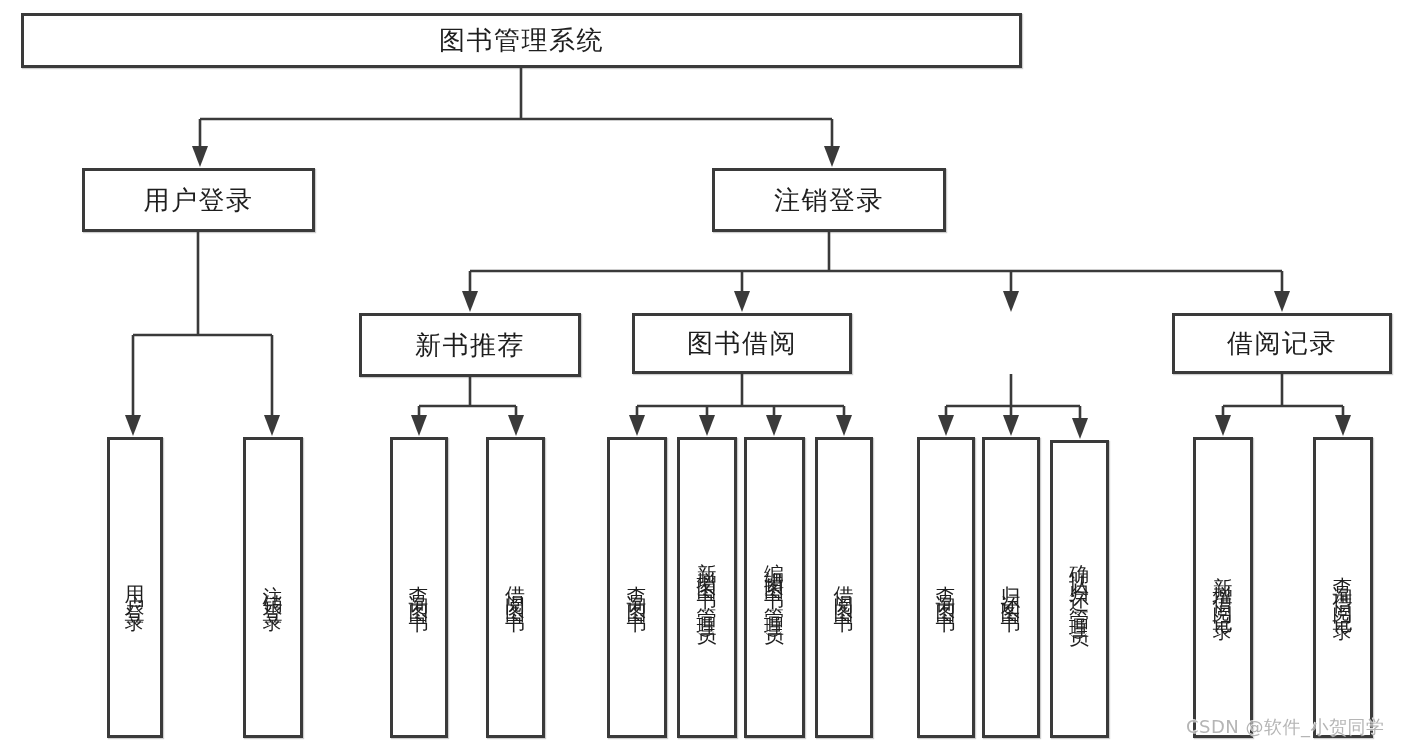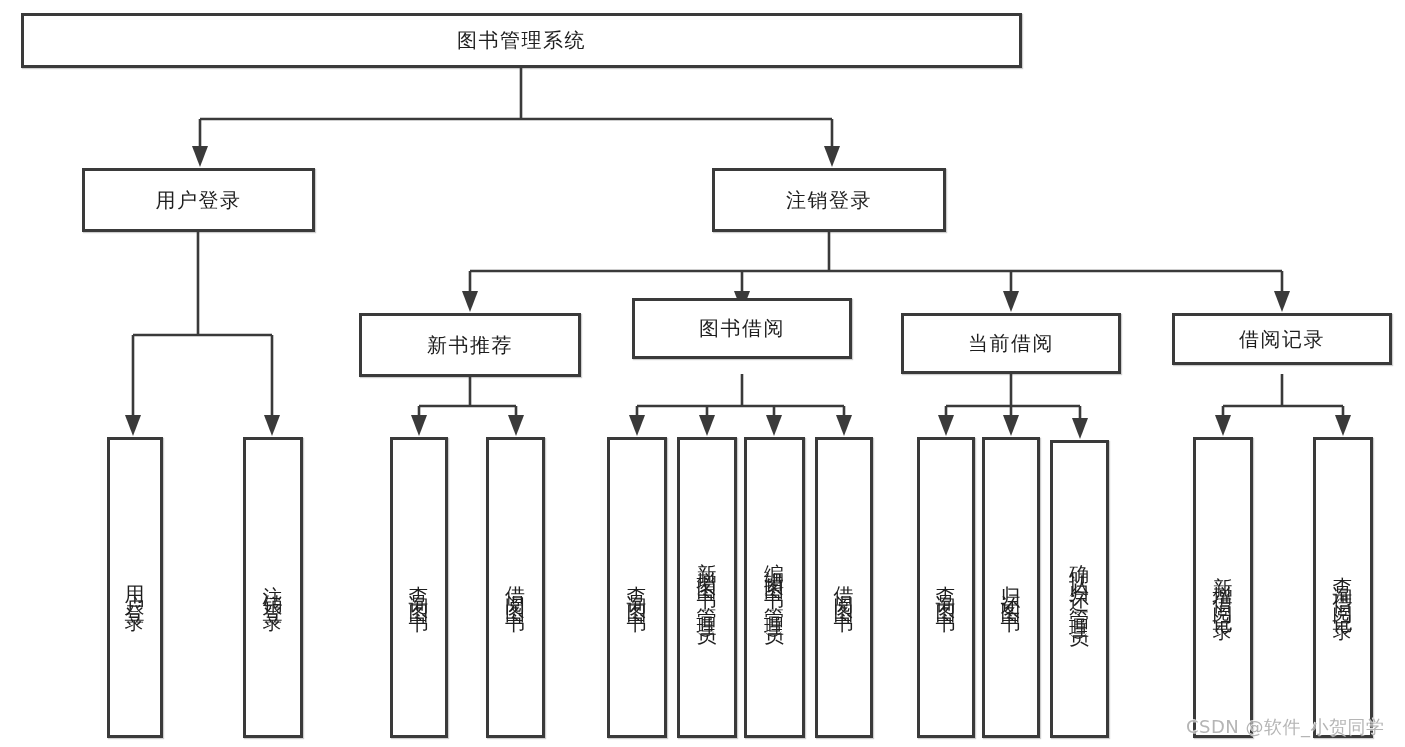--- a/index.html
+++ b/index.html
@@ -20,21 +20,21 @@
   #connectors path{stroke:currentColor;stroke-width:2.6;fill:none;}
   #connectors polygon{fill:currentColor;stroke:none;}
   .node{
     position:absolute;box-sizing:border-box;
     border:3px solid var(--line);
     background:var(--background);
     display:flex;align-items:center;justify-content:center;
     color:var(--text);
     box-shadow:1px 1px 1px rgba(60,60,60,.25);
   }
-  .node.h .lbl{font-size:20px;letter-spacing:1.5px;white-space:nowrap;}
+  .node.h .lbl{font-size:26px;letter-spacing:1.5px;white-space:nowrap;}
   .node.v .lbl{
     writing-mode:vertical-rl;
     text-orientation:mixed;
     font-size:20px;
     letter-spacing:9px;
     line-height:1;
     white-space:nowrap;
   }
   #watermark{
     position:absolute;left:1186px;top:715px;
@@ -99,27 +99,24 @@
   <div class="node h" style="left:82px;top:168px;width:233px;height:64px">
     <span class="lbl">用户登录</span>
   </div>
   <div class="node h" style="left:712px;top:168px;width:234px;height:64px">
     <span class="lbl">注销登录</span>
   </div>
 
   <div class="node h" style="left:359px;top:313px;width:222px;height:64px">
     <span class="lbl">新书推荐</span>
   </div>
-  <div class="node h" style="left:632px;top:298px;width:220px;height:61px">
+  <div class="node h" style="left:632px;top:313px;width:220px;height:61px">
     <span class="lbl">图书借阅</span>
   </div>
-  <div class="node h" style="left:901px;top:313px;width:220px;height:61px">
-    <span class="lbl">当前借阅</span>
-  </div>
-  <div class="node h" style="left:1172px;top:313px;width:220px;height:52px">
+  <div class="node h" style="left:1172px;top:313px;width:220px;height:61px">
     <span class="lbl">借阅记录</span>
   </div>
 
   <div class="node v" style="left:107px;top:437px;width:56px;height:301px">
     <span class="lbl">用户登录</span>
   </div>
   <div class="node v" style="left:243px;top:437px;width:60px;height:301px">
     <span class="lbl">注销登录</span>
   </div>
 

